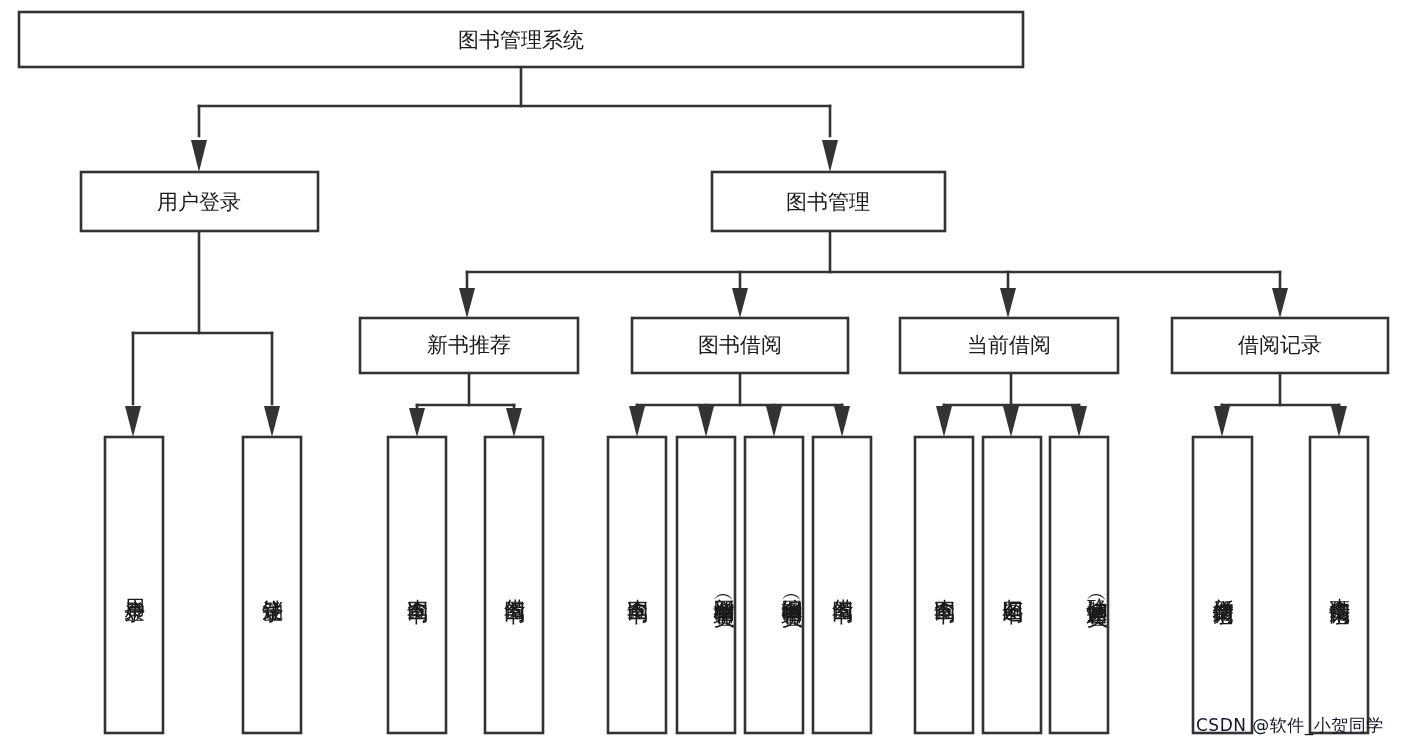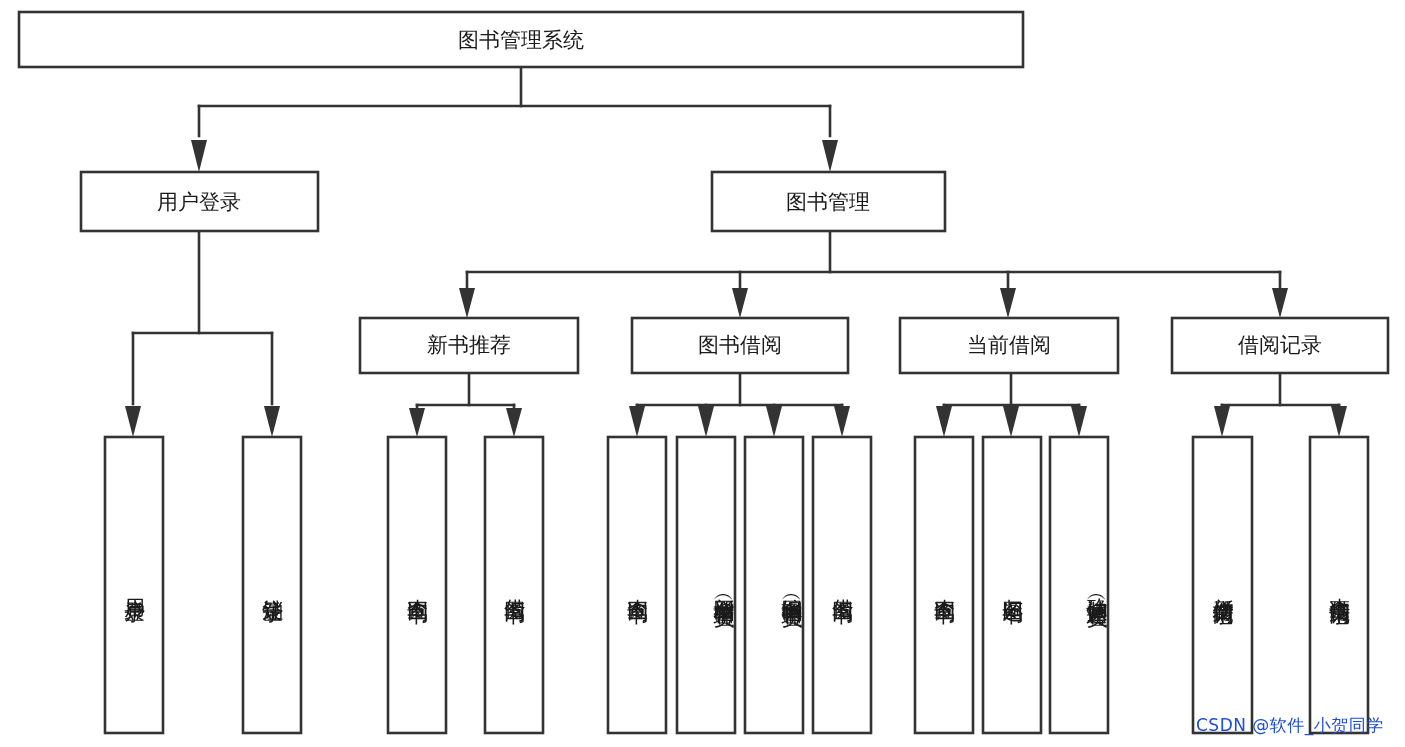--- a/index.html
+++ b/index.html
@@ -62,21 +62,21 @@
     text-align: center;
     white-space: nowrap;
     pointer-events: none;
   }
   .watermark {
     position: absolute;
     left: 1196px;
     top: 714px;
     font-family: "DejaVu Sans", "Liberation Sans", sans-serif;
     font-size: 17px;
-    color: #1d4ed8;
+    color: #0f172a;
     white-space: nowrap;
     letter-spacing: 0.5px;
   }
 </style>
 </head>
 <body>
 
 <div id="diagram-root">
 
   <svg class="diagram-canvas" viewBox="0 0 1405 747">

